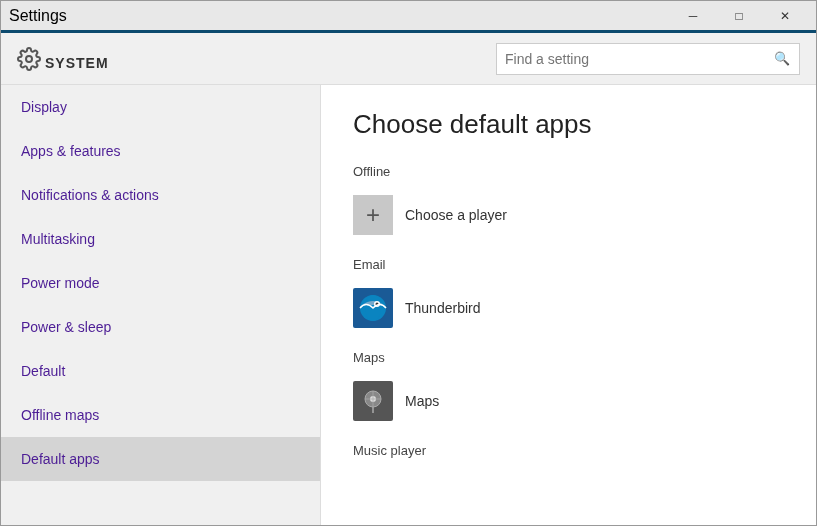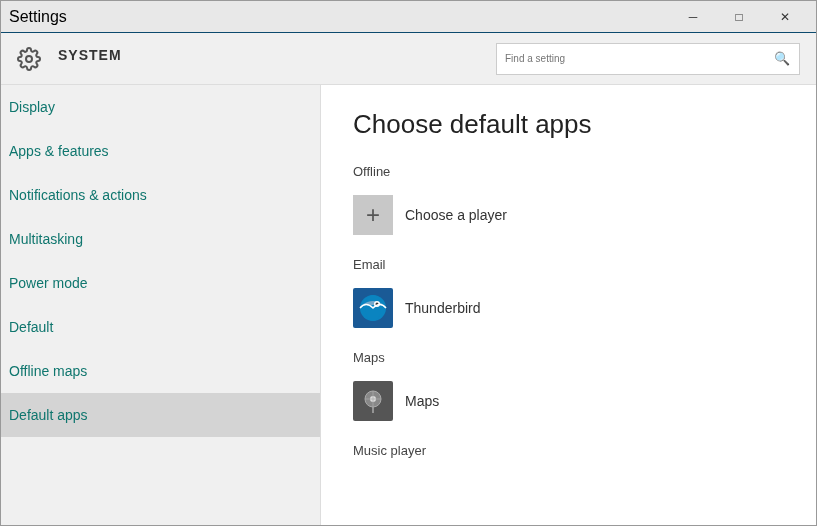--- a/index.html
+++ b/index.html
@@ -22,21 +22,21 @@
 
     
     .title-bar {
       display: flex;
       align-items: center;
       justify-content: space-between;
       background: #e8e8e8;
       height: 32px;
       padding: 0 8px;
       flex-shrink: 0;
-      border-bottom: 1px solid #0c4a6e;
+      border-bottom: 3px solid #0c4a6e;
     }
     .title-bar-left {
       display: flex;
       align-items: center;
       gap: 8px;
     }
     .title-bar-controls {
       display: flex;
       gap: 0;
     }
@@ -59,22 +59,22 @@
       align-items: center;
       justify-content: space-between;
       background: #f0f0f0;
       height: 52px;
       padding: 0 16px;
       flex-shrink: 0;
       border-bottom: 1px solid #ddd;
     }
     .app-header-left {
       display: flex;
-      align-items: flex-start;
-      gap: 17px;
+      align-items: flex-end;
+      gap: 4px;
     }
     .gear-icon {
       width: 24px;
       height: 24px;
       color: #555;
     }
     .app-title {
       font-size: 14px;
       font-weight: 600;
       color: #333;
@@ -85,21 +85,21 @@
       align-items: center;
       background: white;
       border: 1px solid #ccc;
       height: 32px;
       width: 304px;
       padding: 0 8px;
     }
     .search-input {
       border: none;
       outline: none;
-      font-size: 10px;
+      font-size: 14px;
       color: #999;
       background: transparent;
       flex: 1;
     }
     .search-icon {
       color: #555;
       font-size: 13px;
     }
 
     
@@ -114,24 +114,24 @@
       width: 320px;
       flex-shrink: 0;
       background: #f0f0f0;
       overflow-y: auto;
       border-right: 1px solid #ddd;
     }
     .sidebar-item {
       display: flex;
       align-items: center;
       height: 44px;
-      padding: 0 8px;
+      padding: 0 20px;
       cursor: pointer;
       font-size: 14px;
-      color: #0f766e;
+      color: #4c1d95;
       border: none;
       background: transparent;
       width: 100%;
       text-align: left;
     }
     .sidebar-item.active {
       background: #d4d4d4;
       font-weight: 400;
     }
 
@@ -255,20 +255,21 @@
   </div>
 
   <div class="main-content">
 
     <div class="sidebar">
       <div class="sidebar-item">Display</div>
       <div class="sidebar-item">Apps &amp; features</div>
       <div class="sidebar-item">Notifications &amp; actions</div>
       <div class="sidebar-item">Multitasking</div>
       <div class="sidebar-item">Power mode</div>
+      <div class="sidebar-item">Power &amp; sleep</div>
       <div class="sidebar-item">Default</div>
       <div class="sidebar-item">Offline maps</div>
       <div class="sidebar-item active">Default apps</div>
     </div>
 
     <div class="content-area">
       <h1 class="page-title">Choose default apps</h1>
 
       <div class="section-label">Offline</div>
       <div class="app-item">

